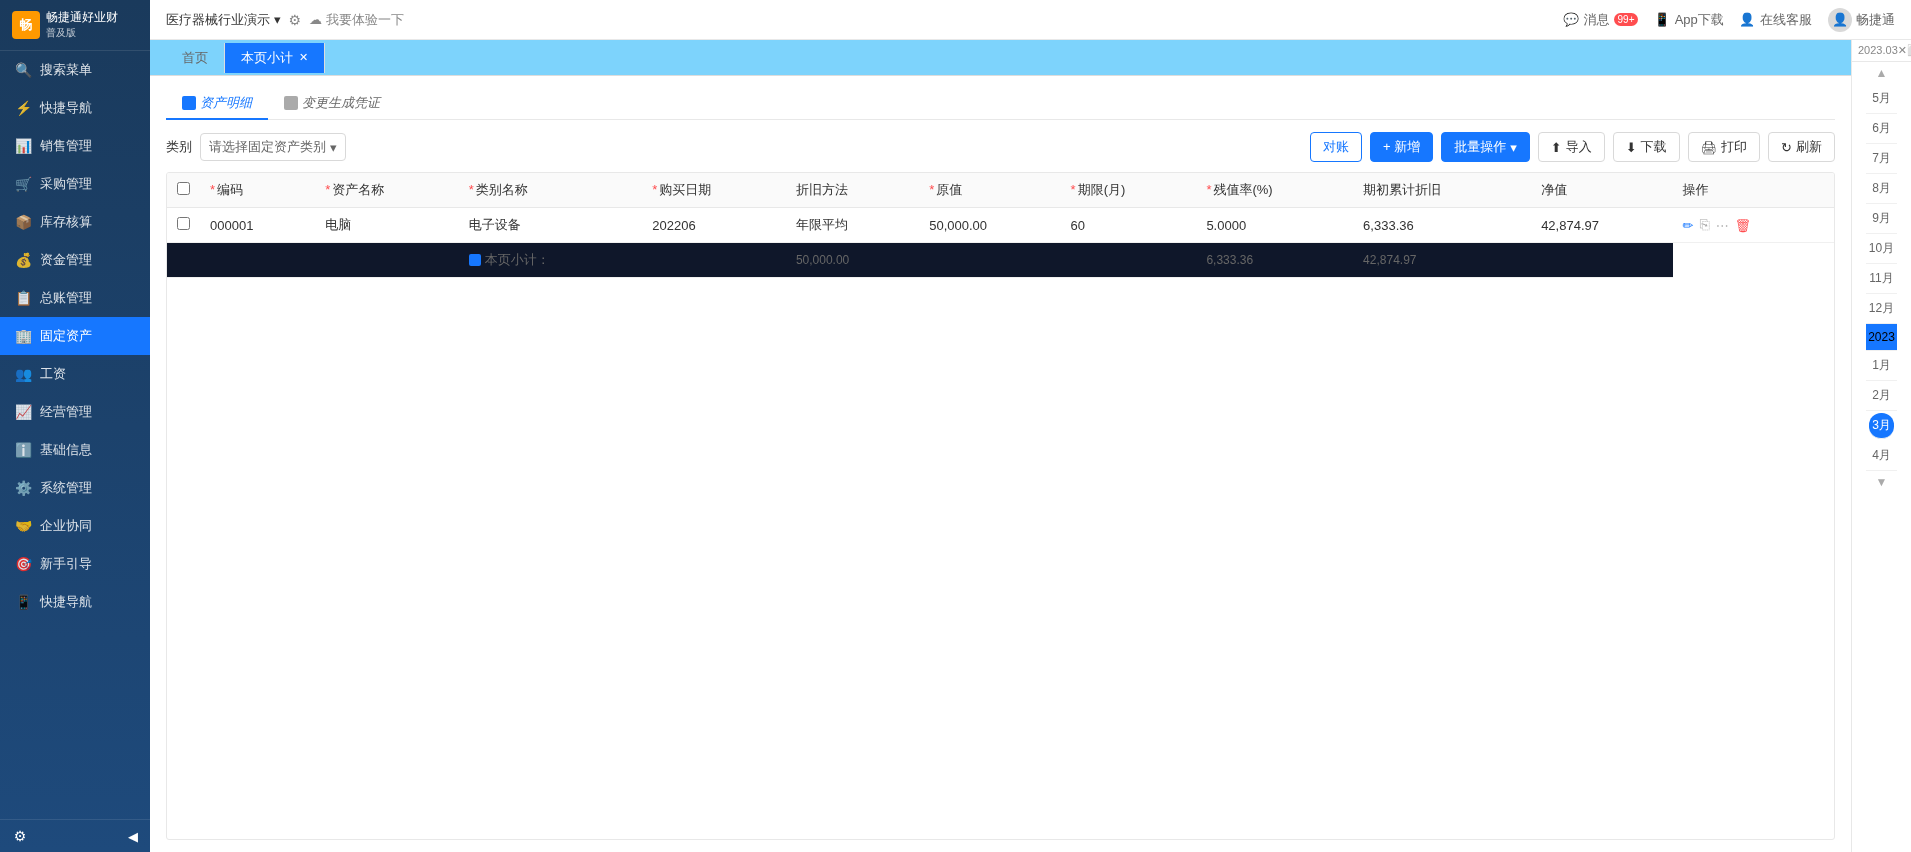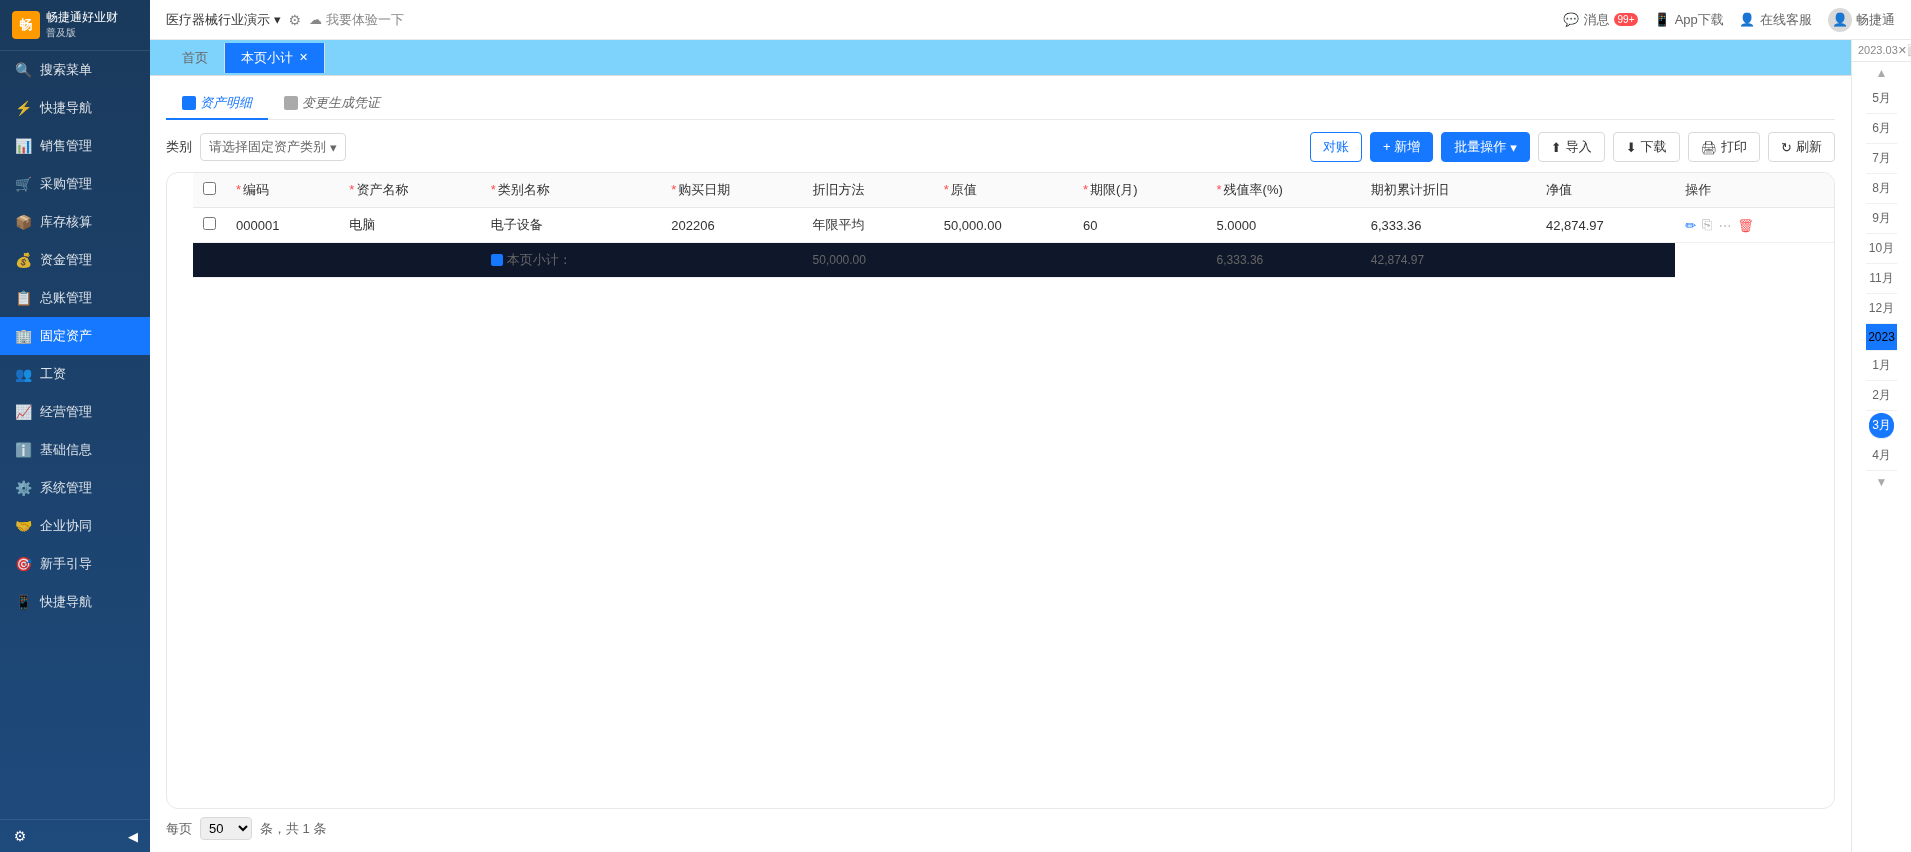--- a/index.html
+++ b/index.html
@@ -124,21 +124,21 @@
       display: flex; align-items: center; gap: 4px;
       border: 1px solid #d9d9d9; border-radius: 4px;
       padding: 4px 8px; background: #fff; cursor: pointer; color: #666; font-size: 13px;
     }
     .category-select {
       display: flex; align-items: center; gap: 8px;
     }
     .category-label { color: #333; font-size: 13px; }
 
     
-    .table-container { flex: 1; overflow: auto; border: 1px solid #e8e8e8; border-radius: 12px; padding-left: 26px; }
+    .table-container { flex: 1; overflow: auto; border: 1px solid #e8e8e8; border-radius: 3px; }
     table { width: 100%; border-collapse: collapse; }
     thead th {
       background: #fafafa; border-bottom: 1px solid #e8e8e8;
       padding: 8px 10px; text-align: left; font-weight: 500;
       font-size: 13px; color: #333; white-space: nowrap;
       position: sticky; top: 0; z-index: 1;
     }
     thead th .required { color: #ff4d4f; margin-right: 2px; }
     tbody td { padding: 8px 10px; border-bottom: 1px solid #f0f0f0; font-size: 13px; color: #333; }
     .subtotal-row td { background: #0f172a; font-size: 12px; color: #666; }
@@ -428,28 +428,20 @@
     <td></td>
     <td></td>
     <td>6,333.36</td>
     <td>42,874.97</td>
     <td></td>
   </tr>
               </tbody>
           </table>
         </div>
 
-        <div class="pagination-bar">
-          <span>每页</span>
-          <select class="page-size-select">
-            <option value="50">50</option>
-            <option value="100">100</option>
-          </select>
-          <span>条，共 1 条</span>
-        </div>
 
       </div>
     </div>
 
     <div class="right-panel">
       <div class="right-panel-top">
         <span style="font-size:11px;">2023.03</span>
         <span style="font-size:11px;cursor:pointer;">✕</span>
         <span style="font-size:11px;cursor:pointer;">⬜</span>
       </div>

